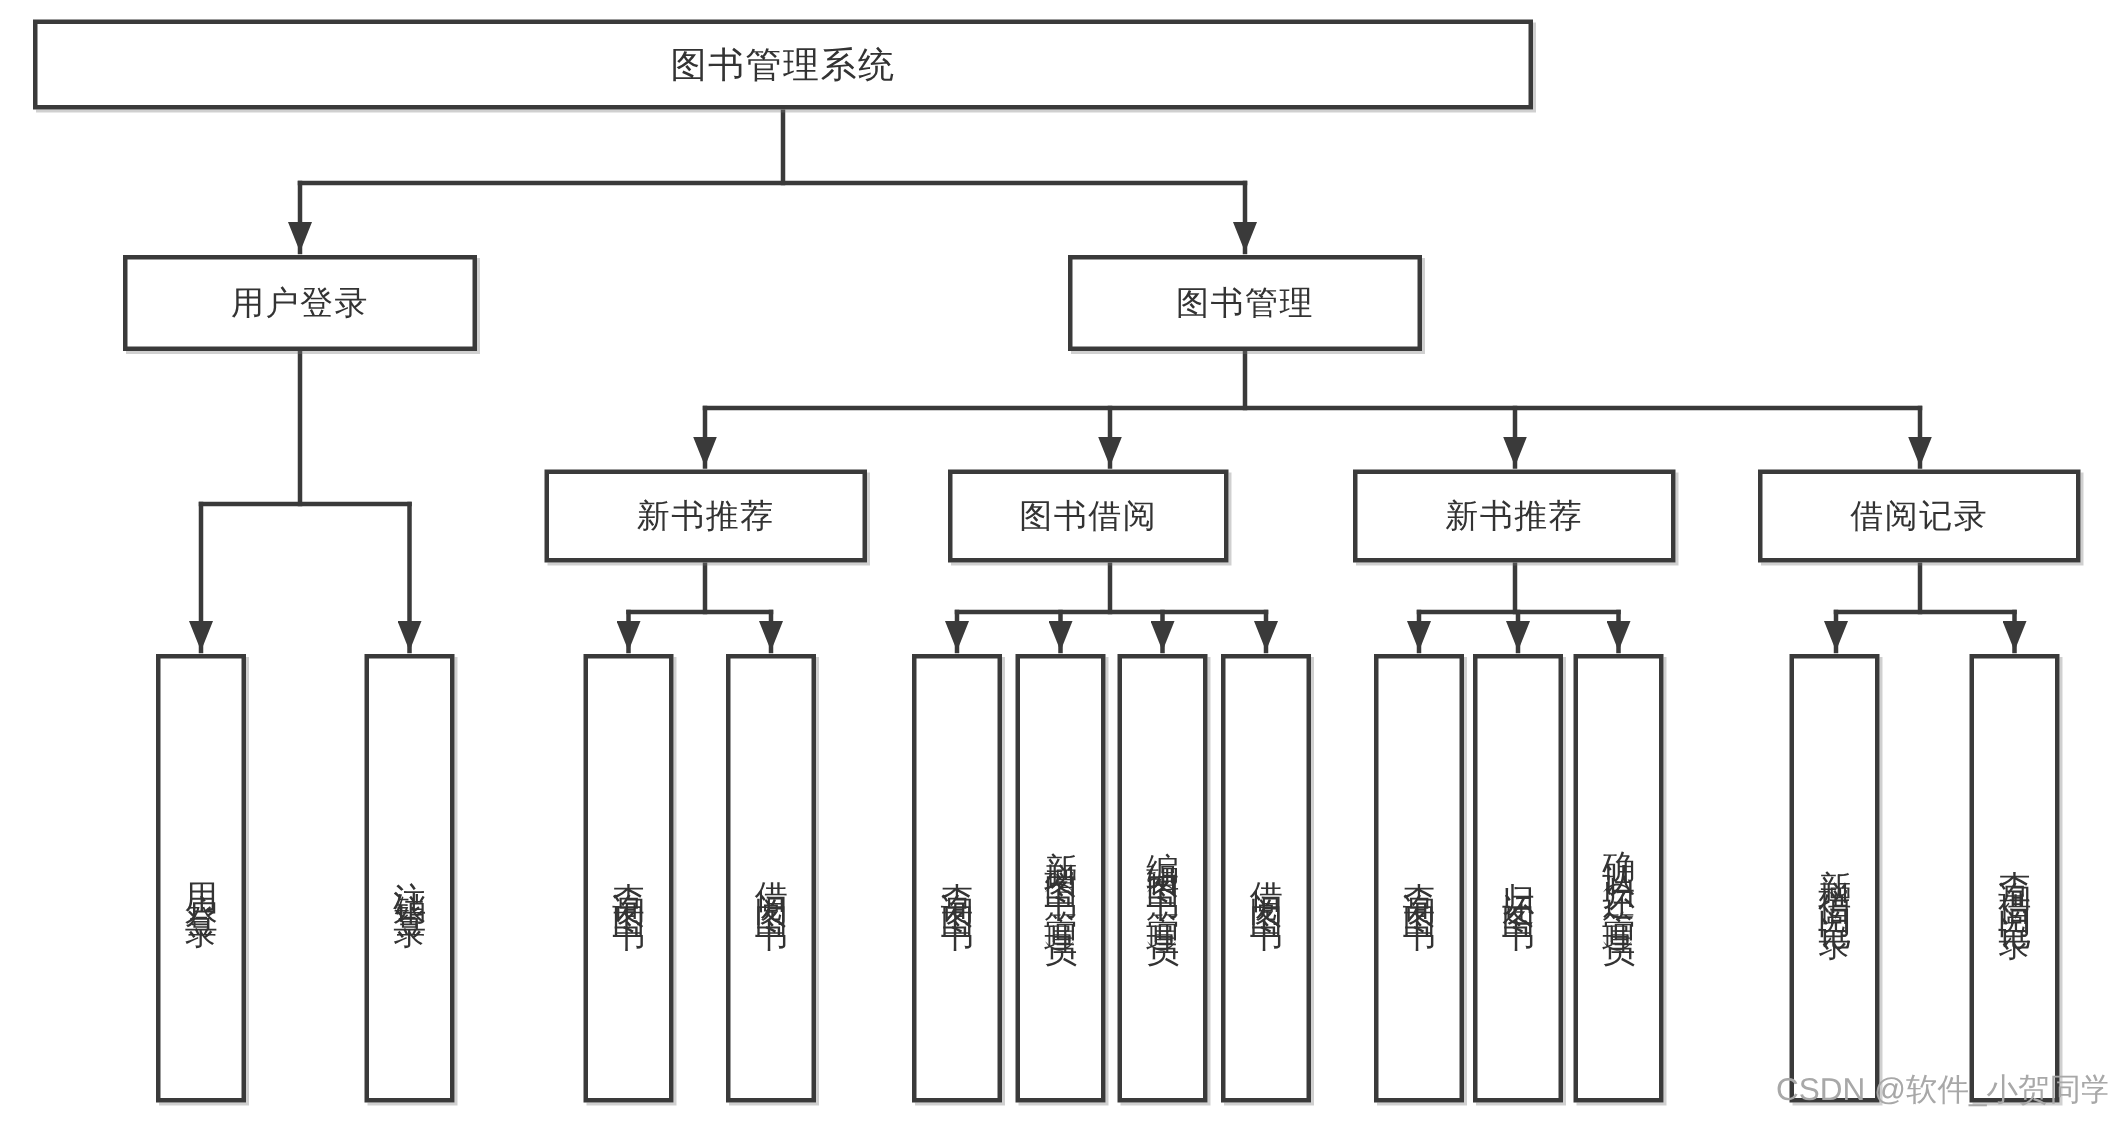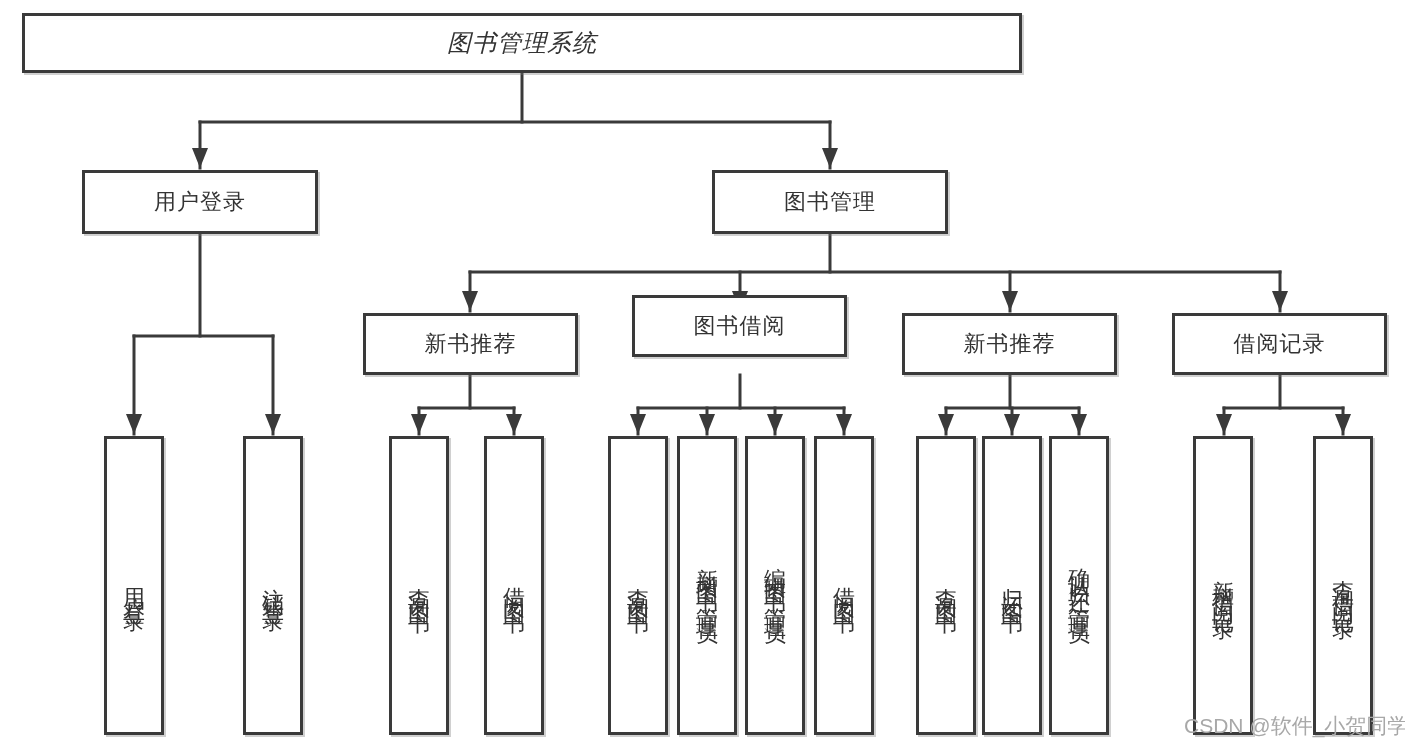--- a/index.html
+++ b/index.html
@@ -32,21 +32,21 @@
   .box {
     position: absolute;
     border: 3px solid var(--line);
     background: var(--box_bg);
     color: var(--text);
     display: flex;
     align-items: center;
     justify-content: center;
     box-shadow: 2px 2px 0 rgba(120,120,120,0.35);
   }
-  .title-box .label { font-size: 24px; letter-spacing: 1px; font-style: italic; }
+  .title-box .label { font-size: 24px; letter-spacing: 1px; }
   .h-box .label { font-size: 22px; letter-spacing: 1px; }
   .v-box .vtext {
     writing-mode: vertical-rl;
     text-orientation: mixed;
     font-size: 22px;
     letter-spacing: 8px;
     line-height: 1.1;
     max-height: 288px;
   }
   .watermark {
@@ -118,21 +118,21 @@
   <div class="box h-box" style="left:82px;top:170px;width:236px;height:64px">
     <span class="label">用户登录</span>
   </div>
   <div class="box h-box" style="left:363px;top:313px;width:215px;height:62px">
     <span class="label">新书推荐</span>
   </div>
 
   <div class="box h-box" style="left:712px;top:170px;width:236px;height:64px">
     <span class="label">图书管理</span>
   </div>
-  <div class="box h-box" style="left:632px;top:295px;width:215px;height:62px">
+  <div class="box h-box" style="left:632px;top:313px;width:187px;height:62px">
     <span class="label">图书借阅</span>
   </div>
   <div class="box h-box" style="left:902px;top:313px;width:215px;height:62px">
     <span class="label">新书推荐</span>
   </div>
   <div class="box h-box" style="left:1172px;top:313px;width:215px;height:62px">
     <span class="label">借阅记录</span>
   </div>
 
   <div class="box v-box" style="left:104px;top:436px;width:60px;height:299px">

